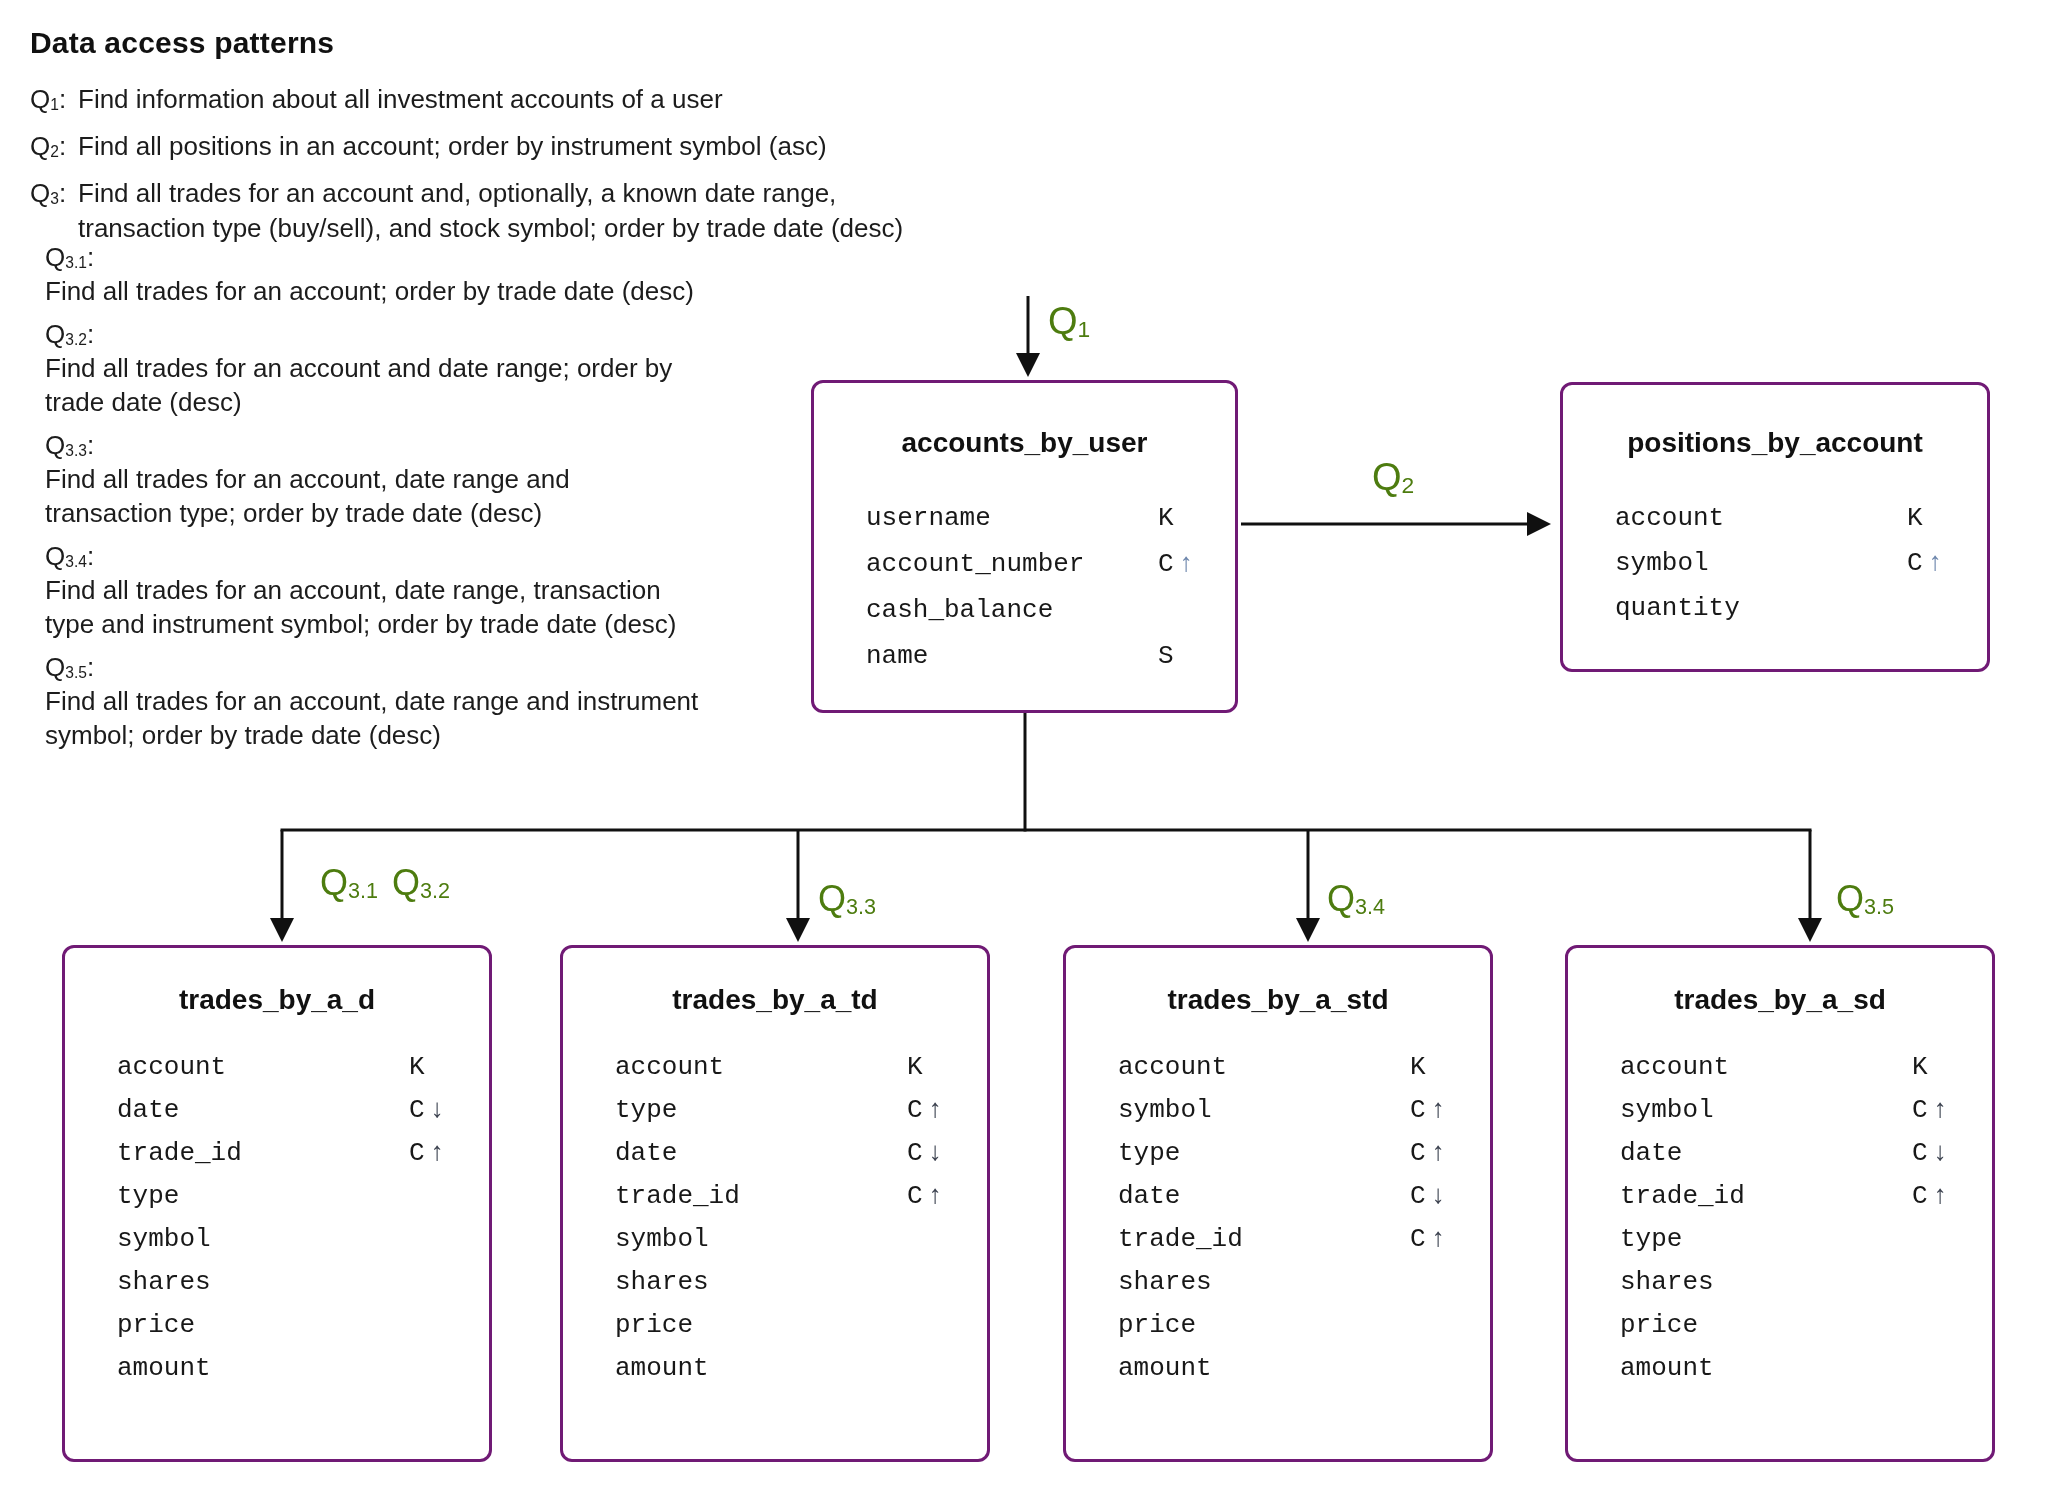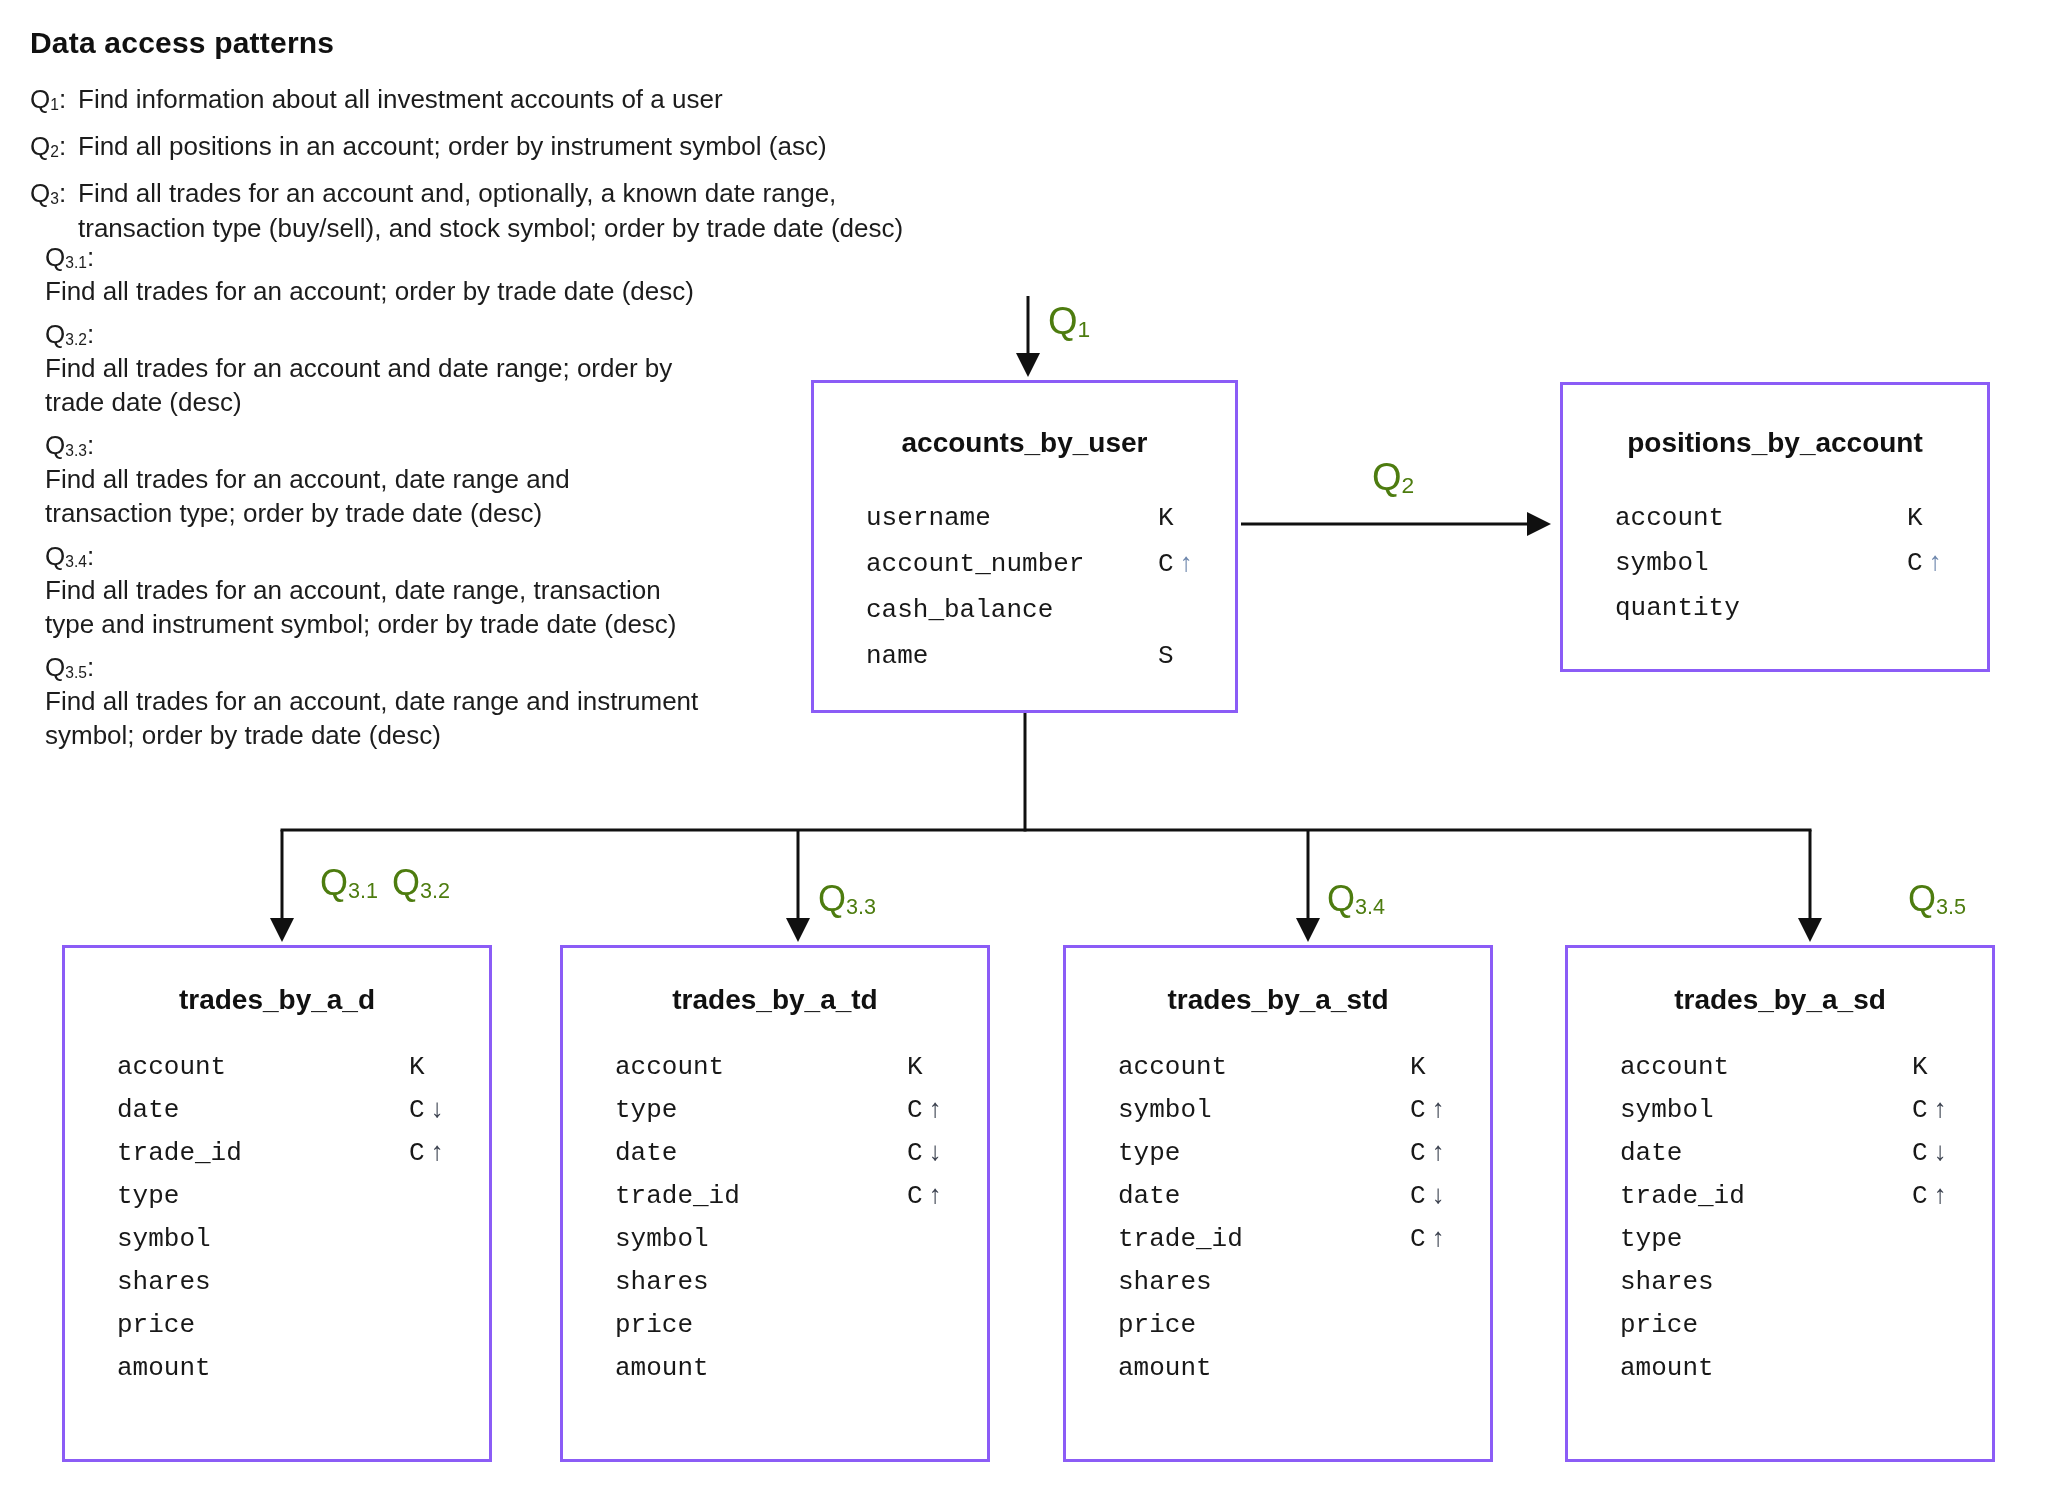--- a/index.html
+++ b/index.html
@@ -18,21 +18,21 @@
   .q-item  { display:flex; margin-bottom:12px; font-size:26px; line-height:35px; }
   .sub-item{ display:flex; margin-bottom:9px;  font-size:26px; line-height:34px;flex-direction:column; }
   .q-label  { flex:none; width:48px; }
   .sub-label{ flex:none; width:66px; }
   .q-text { white-space:pre-line; }
   sub { font-size:0.60em; line-height:0; vertical-align:-0.14em; }
 
   
   .tbox {
     position:absolute; width:430px; box-sizing:border-box;
-    border:3px solid #8b5cf6; border-radius:0; background:#fff;
+    border:3px solid #701a75; border-radius:12px; background:#fff;
   }
   .tbox-title {
     position:absolute; left:0; right:0; text-align:center;
     font-weight:700; font-size:28px; color:#111;
   }
   .fields { position:absolute; left:52px; right:26px; }
   .trow {
     display:flex; align-items:baseline;
     font-family:Liberation Mono, monospace;
     font-size:26px; color:#181818;
@@ -118,21 +118,21 @@
     <line x1="1810" y1="830" x2="1810" y2="919" stroke="#101010" stroke-width="3" marker-end="url(#ah)"></line>
   </svg>
 
   <div class="edge-label" style="left:1048px; top:300px;"><span>Q</span><sub>1</sub></div>
   <div class="edge-label" style="left:1372px; top:456px;"><span>Q</span><sub>2</sub></div>
   <div class="edge-label small" style="left:320px; top:862px;text-align:right;">
     <span><span>Q</span><sub>3.1</sub></span><span class="lbl-gap"></span><span><span>Q</span><sub>3.2</sub></span>
   </div>
   <div class="edge-label small" style="left:818px; top:878px;"><span>Q</span><sub>3.3</sub></div>
   <div class="edge-label small" style="left:1327px; top:878px;"><span>Q</span><sub>3.4</sub></div>
-  <div class="edge-label small" style="left:1908px; top:878px;text-align:right;"><span>Q</span><sub>3.5</sub></div>
+  <div class="edge-label small" style="left:1836px; top:878px;text-align:right;"><span>Q</span><sub>3.5</sub></div>
 
   <div class="tbox arrow-blue" style="left:811px; top:380px; width:427px; height:333px;">
     <div class="tbox-title" style="top:44px;">accounts_by_user</div>
     <div class="fields rows-46" style="top:120px;">
       <div class="trow">
           <span class="fname">username</span>
           <span class="fkey">K</span>
           <span class="farrow"></span>
         </div>
       <div class="trow">

